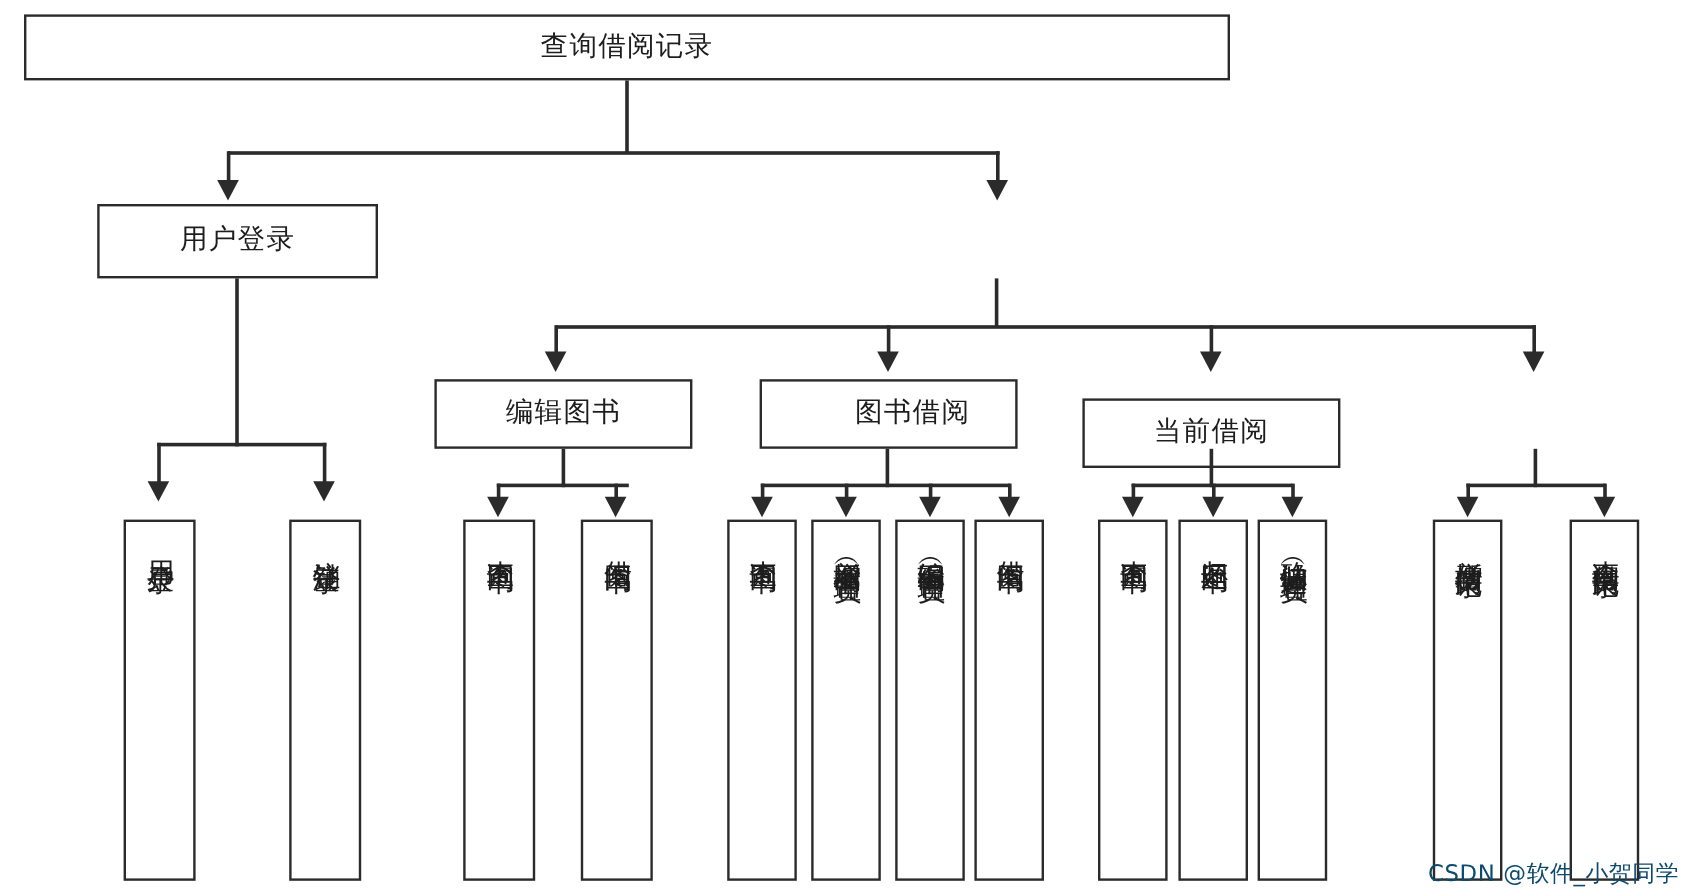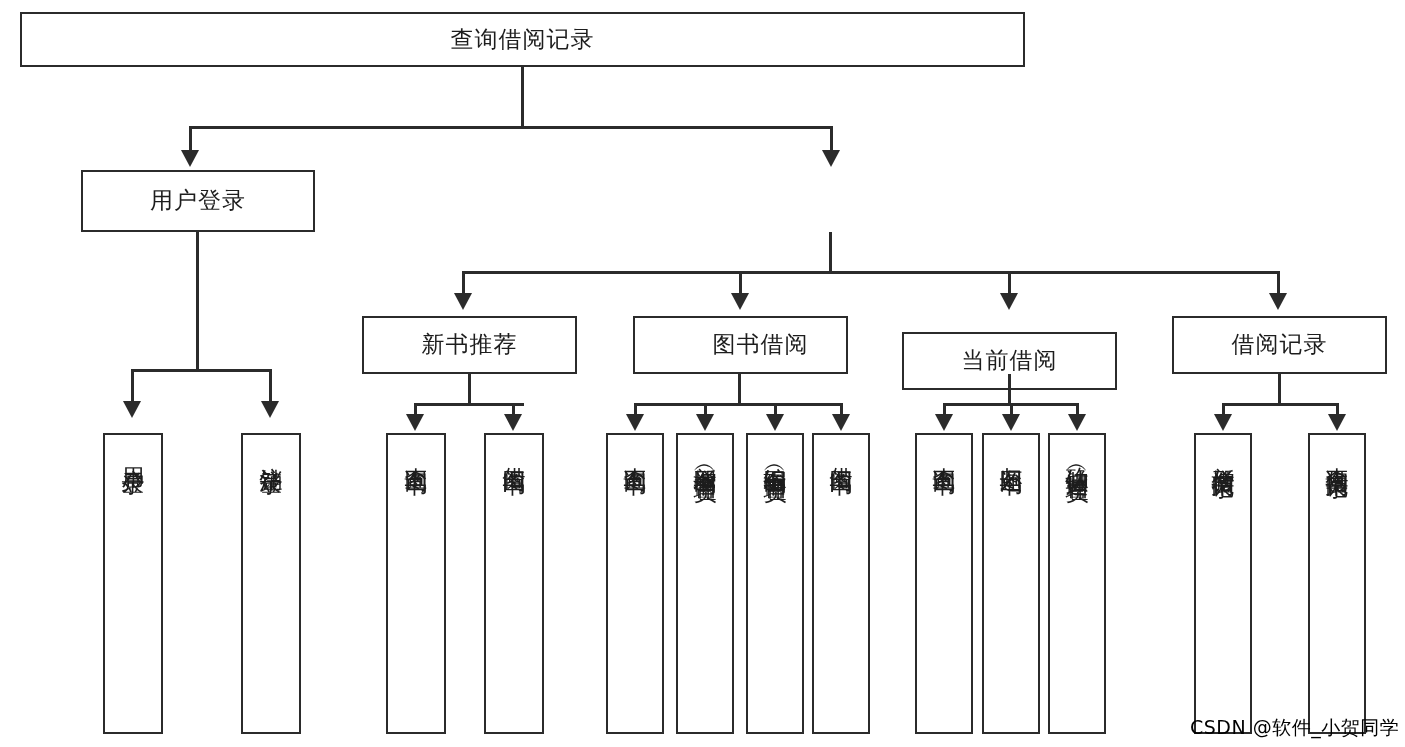--- a/index.html
+++ b/index.html
@@ -61,21 +61,21 @@
     width: 0;
     height: 0;
     border-left: 9px solid transparent;
     border-right: 9px solid transparent;
     border-top: 17px solid #2b2b2b;
   }
   
   .watermark {
     position: absolute;
     font-size: 19px;
-    color: #000000;
+    color: #0c4a6e;
     white-space: nowrap;
     letter-spacing: 0.5px;
   }
 </style>
 </head>
 <body>
 
 <div id="canvas">
 
   <div class="node horiz" style="left:20px; top:12px; width:1005px; height:55px;">
@@ -112,34 +112,31 @@
   <div class="vline" style="left:739px; top:271px; height:26px;"></div>
   <div class="arrow" style="left:731px; top:293px;"></div>
 
   <div class="vline" style="left:1008px; top:271px; height:26px;"></div>
   <div class="arrow" style="left:1000px; top:293px;"></div>
 
   <div class="vline" style="left:1277px; top:271px; height:26px;"></div>
   <div class="arrow" style="left:1269px; top:293px;"></div>
 
   <div class="node horiz" style="left:362px; top:316px; width:215px; height:58px;">
-    <span>新书推荐</span>
+    <span>编辑图书</span>
   </div>
 
   <div class="node horiz" style="left:633px; top:316px; width:215px; height:58px;padding-left:40px;">
     <span>图书借阅</span>
   </div>
 
   <div class="node horiz" style="left:902px; top:332px; width:215px; height:58px;">
     <span>当前借阅</span>
   </div>
 
-  <div class="node horiz" style="left:1172px; top:316px; width:215px; height:58px;">
-    <span>借阅记录</span>
-  </div>
 
   <div class="vline" style="left:468px; top:374px; height:32px;"></div>
   <div class="hline" style="left:414px; top:403px; width:110px;"></div>
   <div class="vline" style="left:414px; top:403px; height:14px;"></div>
   <div class="arrow" style="left:406px; top:414px;"></div>
   <div class="vline" style="left:512px; top:403px; height:14px;"></div>
   <div class="arrow" style="left:504px; top:414px;"></div>
 
   <div class="vline" style="left:738px; top:374px; height:32px;"></div>
   <div class="hline" style="left:634px; top:403px; width:208px;"></div>

